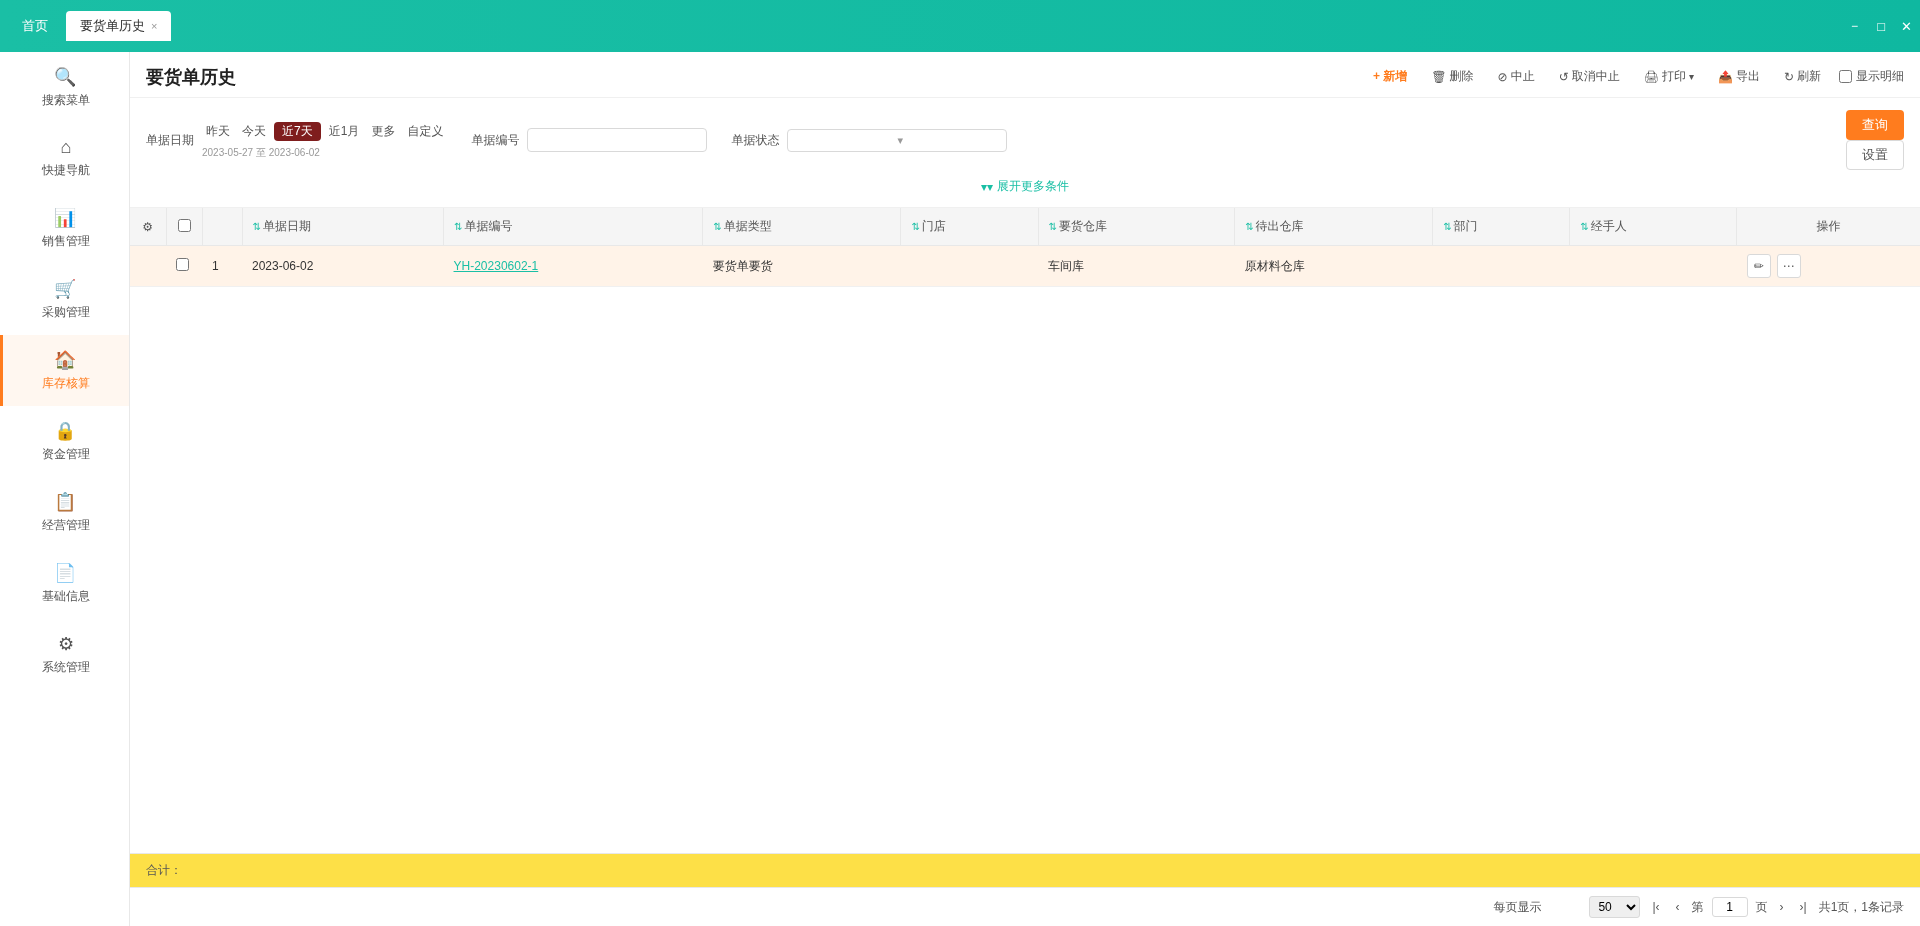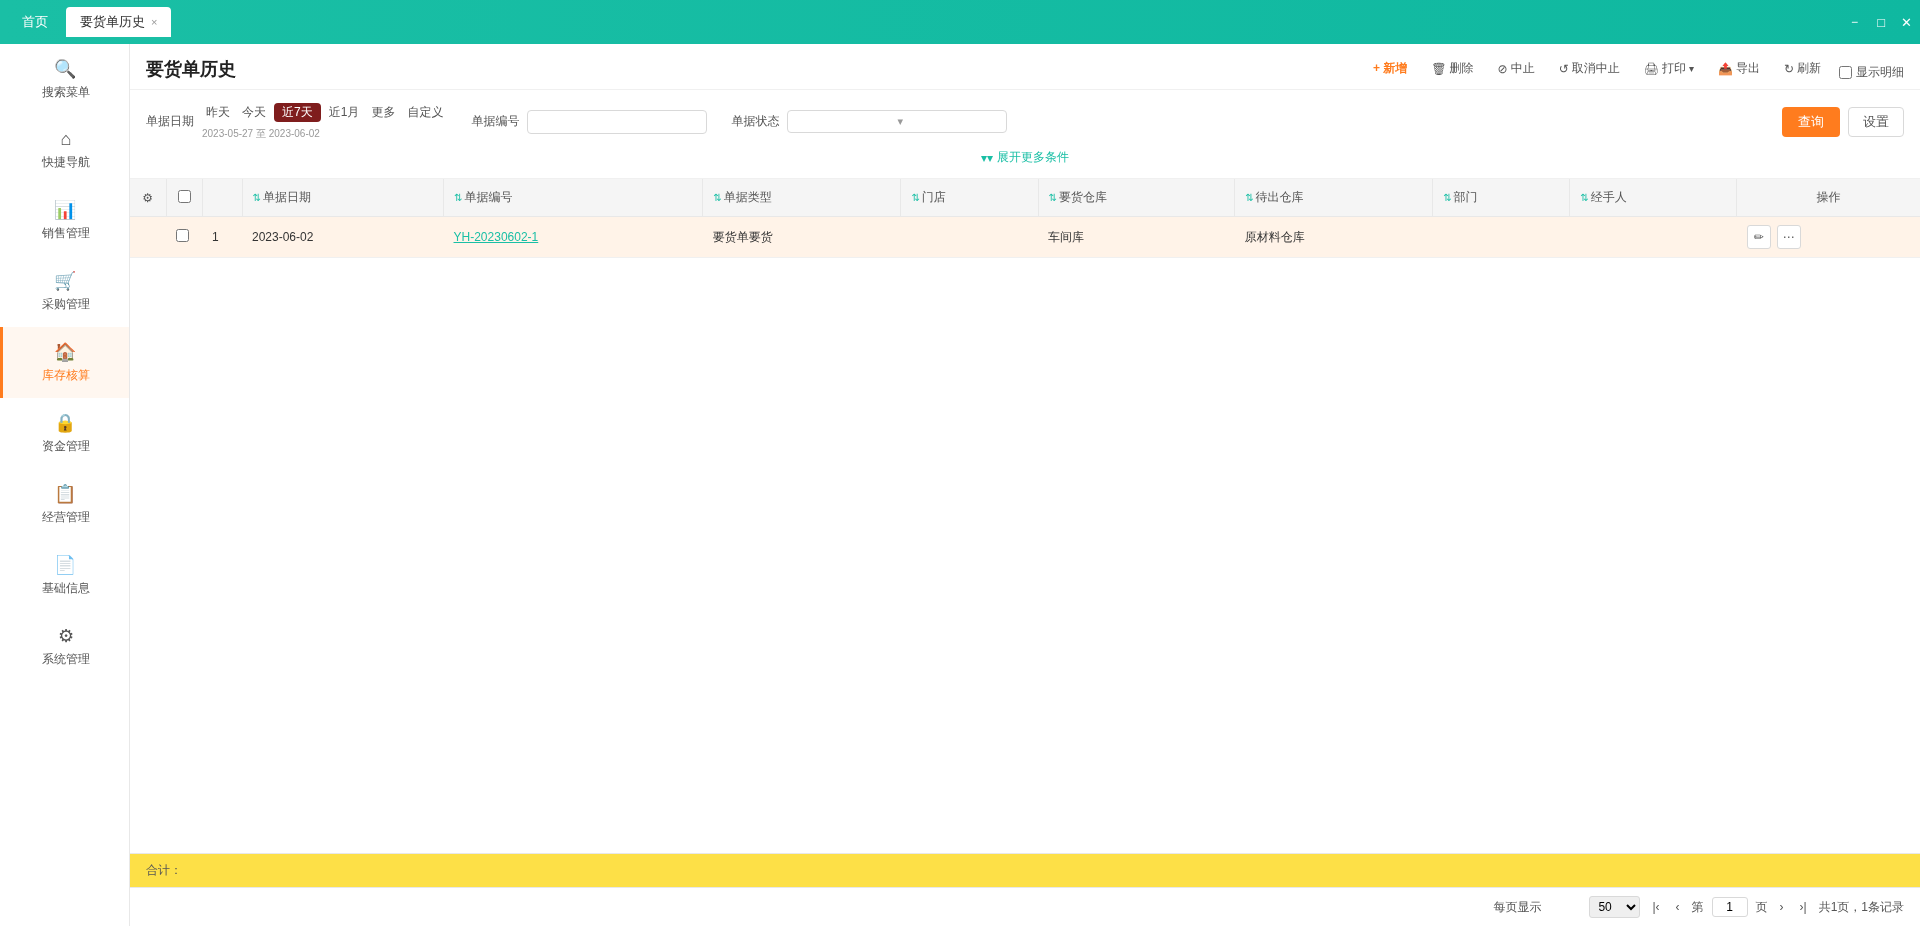--- a/index.html
+++ b/index.html
@@ -1,20 +1,20 @@
 <!DOCTYPE html>
 <html><head>
   <meta charset="utf-8">
   <style>
     * { box-sizing: border-box; margin: 0; padding: 0; }
     body { font-family: "Microsoft YaHei", Arial, sans-serif; font-size: 13px; background: #f0f2f5; display: flex; flex-direction: column; height: 926px; overflow: hidden; }
 
     
     .top-bar {
-      height: 44px;
+      height: 52px;
       background: linear-gradient(to right, #1abfa5, #0fb8a0);
       display: flex;
       align-items: center;
       padding: 0 8px;
       gap: 4px;
       flex-shrink: 0;
     }
     .tab-home {
       color: #fff;
       padding: 6px 14px;
@@ -99,21 +99,21 @@
       padding: 12px 16px 8px 16px;
       border-bottom: 1px solid #f0f0f0;
     }
     .page-title {
       font-size: 18px;
       font-weight: bold;
       color: #222;
     }
     .header-actions {
       display: flex;
-      align-items: flex-end;
+      align-items: center;
       gap: 12px;
       margin-left: 12px;
     }
     .action-btn {
       display: flex;
       align-items: center;
       gap: 3px;
       font-size: 12px;
       color: #555;
       cursor: pointer;
@@ -441,21 +441,21 @@
         </div>
 
         <div class="filter-group">
           <span class="filter-label">单据状态</span>
           <div class="filter-select-wrapper">
             <span></span>
             <span style="color:#999;font-size:11px;">▾</span>
           </div>
         </div>
 
-        <div style="display:flex;gap:8px;margin-left:auto;">
+        <div style="display:flex;margin-left:auto;flex-direction:column;">
           <button class="btn-primary">查询</button>
           <button class="btn-secondary">设置</button>
         </div>
       </div>
 
       <div class="expand-btn">
         <span>▾▾</span>
         <span>展开更多条件</span>
       </div>
     </div>

